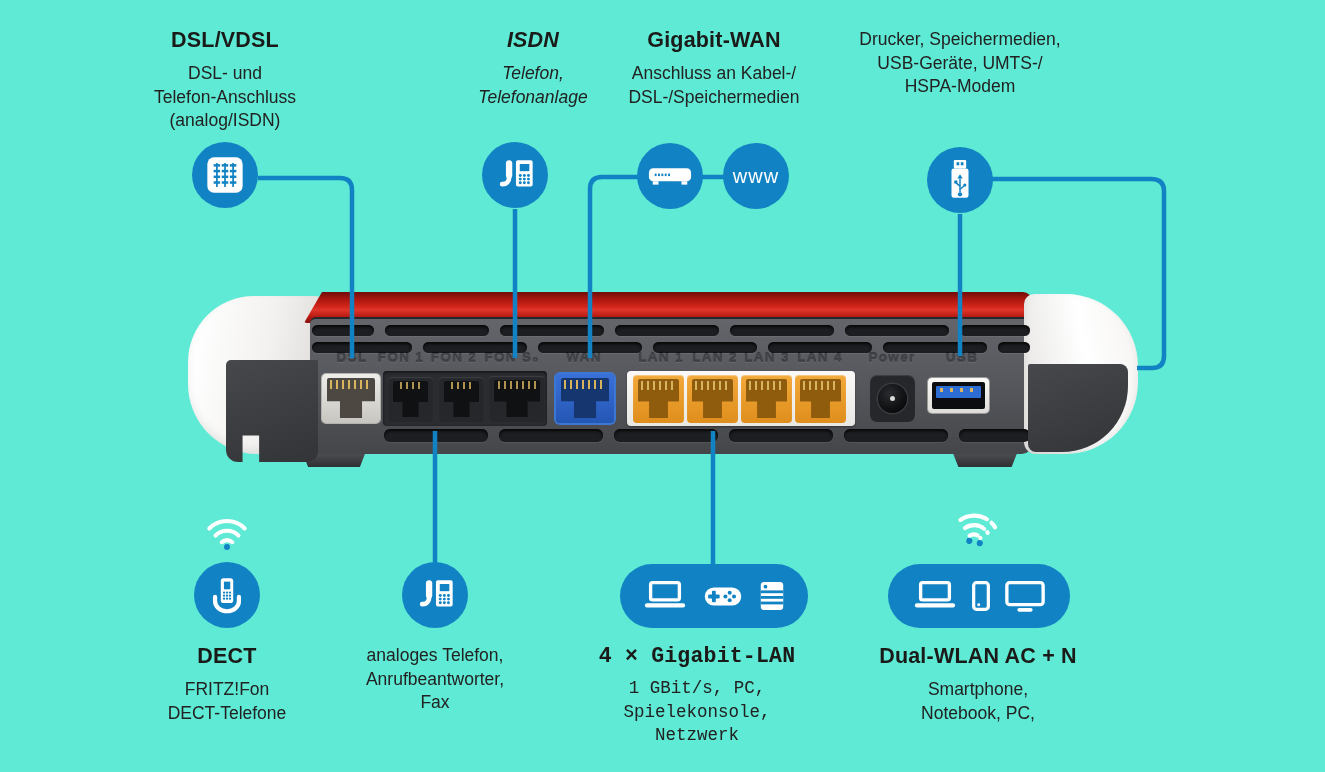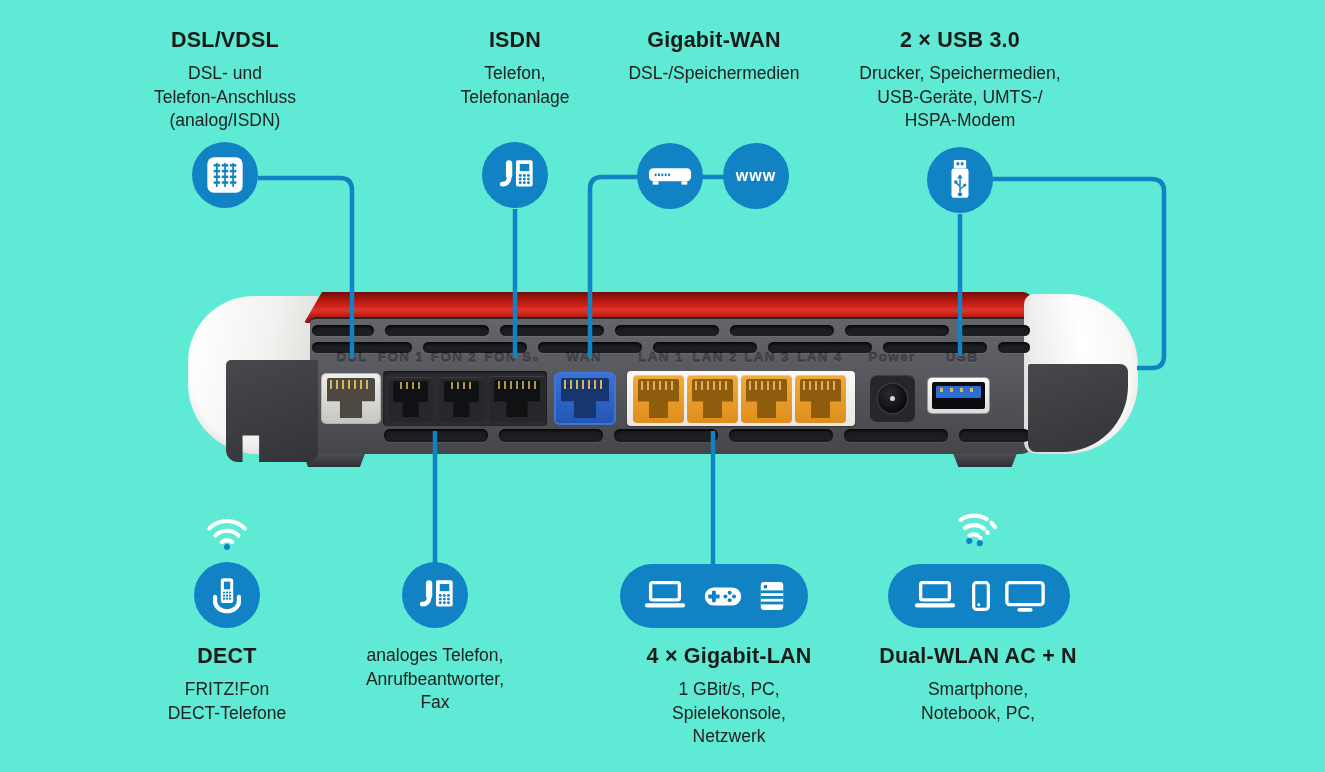--- a/index.html
+++ b/index.html
@@ -5,21 +5,21 @@
   html,body{margin:0;padding:0;background:#fff;}
   .canvas{position:relative;width:1325px;height:772px;background:#5eead4;overflow:hidden;
           font-family:"Liberation Sans","DejaVu Sans",sans-serif;color:#1c1c1a;}
   .sec{position:absolute;text-align:center;}
   .sec-title{font-size:21.5px;font-weight:bold;color:#1a1a18;margin:0 0 9px 0;letter-spacing:.2px;}
   .sec-line{font-size:17.5px;line-height:23.5px;color:#222;}
   .circle{position:absolute;width:66px;height:66px;border-radius:50%;background:var(--blue);
           display:flex;align-items:center;justify-content:center;z-index:8;}
   .pill{position:absolute;height:64px;border-radius:32px;background:var(--blue);
         display:flex;align-items:center;justify-content:center;gap:12px;z-index:8;}
-  .www-text{color:#fff;font-weight:bold;font-size:16px;letter-spacing:1px;}
+  .www-text{color:#fff;font-weight:normal;font-size:20px;letter-spacing:1px;}
   .wifi{position:absolute;z-index:8;}
   
   .foot{position:absolute;height:17px;background:linear-gradient(#54565a,#2e3033);
         clip-path:polygon(5% 0,95% 0,86% 100%,14% 100%);border-radius:0 0 10px 10px;z-index:1;}
   .cap{position:absolute;z-index:2;}
   .cap.left{left:188px;top:296px;width:138px;height:158px;border-radius:66px 10px 16px 70px;
         background:linear-gradient(100deg,#ffffff 8%,#f2f1ef 55%,#d7d6d3 100%);
         box-shadow:inset 0 -4px 8px rgba(0,0,0,.08);}
   .cap.right{left:1024px;top:294px;width:114px;height:160px;border-radius:10px 72px 72px 12px;z-index:5;
         background:linear-gradient(260deg,#f7f6f4 10%,#ffffff 45%,#e4e3e0 100%);
@@ -76,47 +76,47 @@
 <body>
 
 <div class="canvas" style="--blue: #1182c3;">
 
   <div class="sec" style="left:90px;top:28px;width:270px;">
     <div class="sec-title">DSL/VDSL</div>
     <div class="sec-line">DSL- und</div>
     <div class="sec-line">Telefon-Anschluss</div>
     <div class="sec-line">(analog/ISDN)</div>
   </div>
-  <div class="sec" style="left:395px;top:28px;width:240px;">
+  <div class="sec" style="left:413px;top:28px;width:240px;font-style:italic;">
     <div class="sec-title">ISDN</div>
     <div class="sec-line">Telefon,</div>
     <div class="sec-line">Telefonanlage</div>
   </div>
   <div class="sec" style="left:594px;top:28px;width:240px;">
     <div class="sec-title">Gigabit-WAN</div>
+    <div class="sec-line">Anschluss an Kabel-/</div>
     <div class="sec-line">DSL-/Speichermedien</div>
   </div>
   <div class="sec" style="left:828px;top:28px;width:264px;">
-    <div class="sec-title">2 × USB 3.0</div>
     <div class="sec-line">Drucker, Speichermedien,</div>
     <div class="sec-line">USB-Geräte, UMTS-/</div>
     <div class="sec-line">HSPA-Modem</div>
   </div>
 
   <div class="sec" style="left:107px;top:644px;width:240px;">
     <div class="sec-title">DECT</div>
     <div class="sec-line">FRITZ!Fon</div>
     <div class="sec-line">DECT-Telefone</div>
   </div>
   <div class="sec" style="left:315px;top:644px;width:240px;">
     <div class="sec-line">analoges Telefon,</div>
     <div class="sec-line">Anrufbeantworter,</div>
     <div class="sec-line">Fax</div>
   </div>
-  <div class="sec" style="left:599px;top:644px;width:260px;">
+  <div class="sec" style="left:567px;top:644px;width:260px;font-family:Liberation Mono, monospace;">
     <div class="sec-title">4 × Gigabit-LAN</div>
     <div class="sec-line">1 GBit/s, PC,</div>
     <div class="sec-line">Spielekonsole,</div>
     <div class="sec-line">Netzwerk</div>
   </div>
   <div class="sec" style="left:838px;top:644px;width:280px;">
     <div class="sec-title">Dual-WLAN AC + N</div>
     <div class="sec-line">Smartphone,</div>
     <div class="sec-line">Notebook, PC,</div>
   </div>

